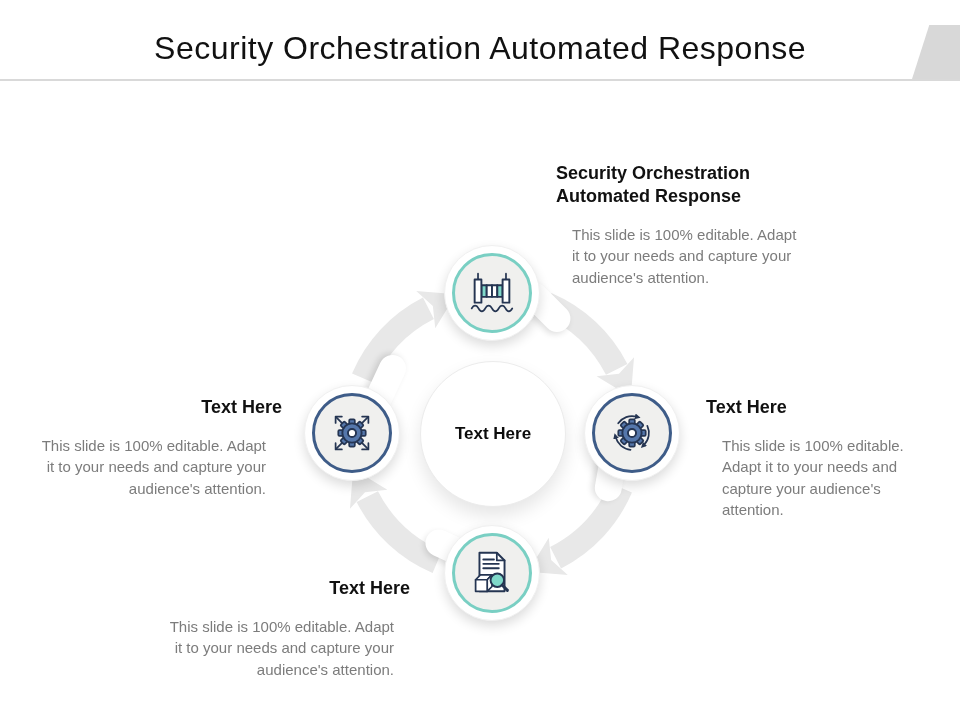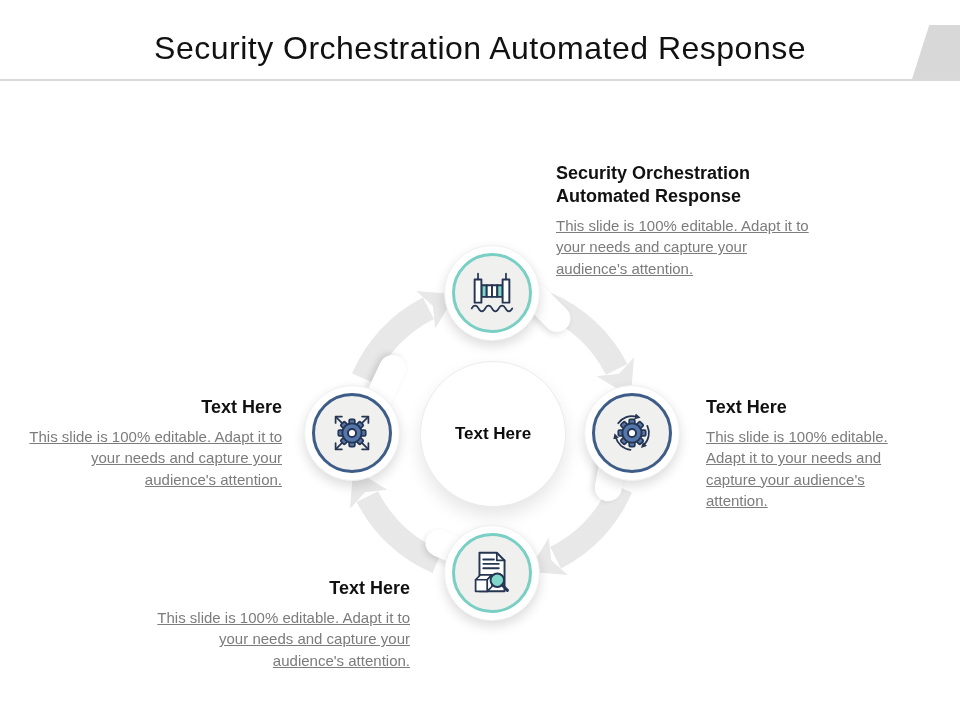--- a/index.html
+++ b/index.html
@@ -57,21 +57,21 @@
   .icon{width:54px;height:54px;display:block;}
   .ic{stroke:var(--ink,#253552);stroke-width:2;fill:none;stroke-linejoin:round;stroke-linecap:round;}
   .ic-thin{stroke-width:1.8;}
   .f-white{fill:#fff;}
   .f-teal{fill:var(--teal-fill,#7fd8c9);}
   .f-blue{fill:var(--gear-blue,#5577ab);}
   .f-ink{fill:var(--ink,#253552);}
   
   .tblock{position:absolute;z-index:4;}
   .tblock h3{margin:0 0 7px 0;font-size:18px;font-weight:bold;color:var(--heading-color,#111);line-height:1.28;}
-  .tblock p{margin:0;font-size:15px;color:var(--body-color,#7c7c7c);line-height:1.42;text-decoration:underline;}
+  .tblock p{margin:16px;font-size:15px;color:var(--body-color,#7c7c7c);line-height:1.42;}
   .block-top-right{left:556px;top:162px;width:258px;text-align:left;}
   .block-right{left:706px;top:396px;width:220px;text-align:left;}
   .block-left{left:24px;top:396px;width:258px;text-align:right;}
   .block-bottom{left:152px;top:577px;width:258px;text-align:right;}
 </style>
 </head>
 <body>
 
 <div class="slide">
 

